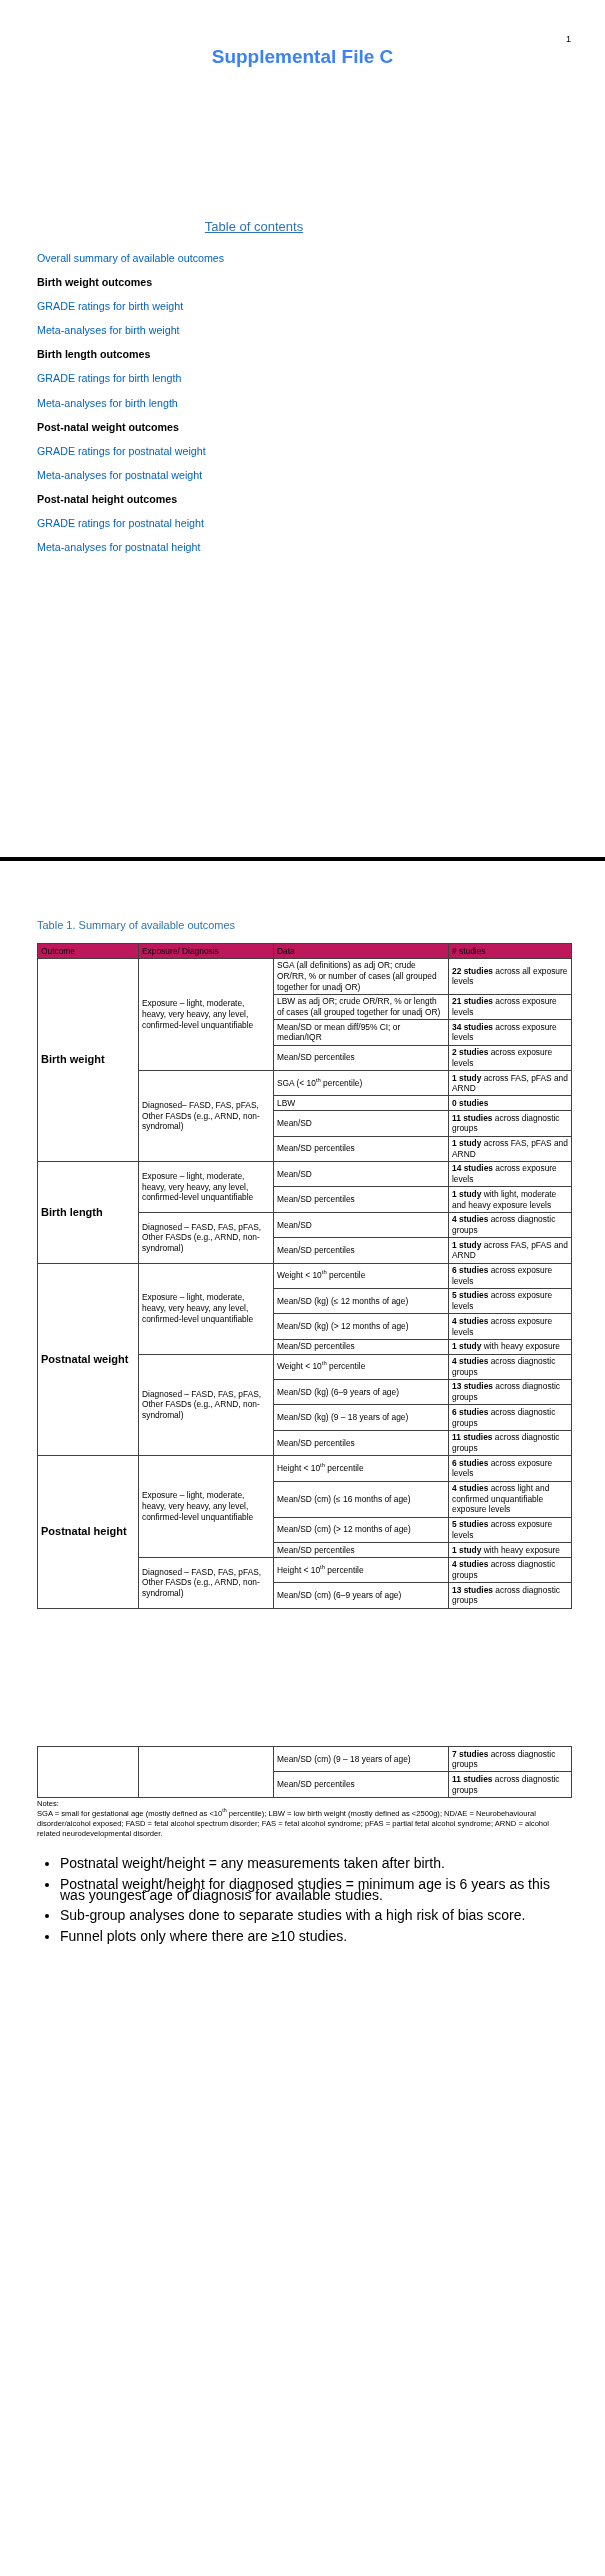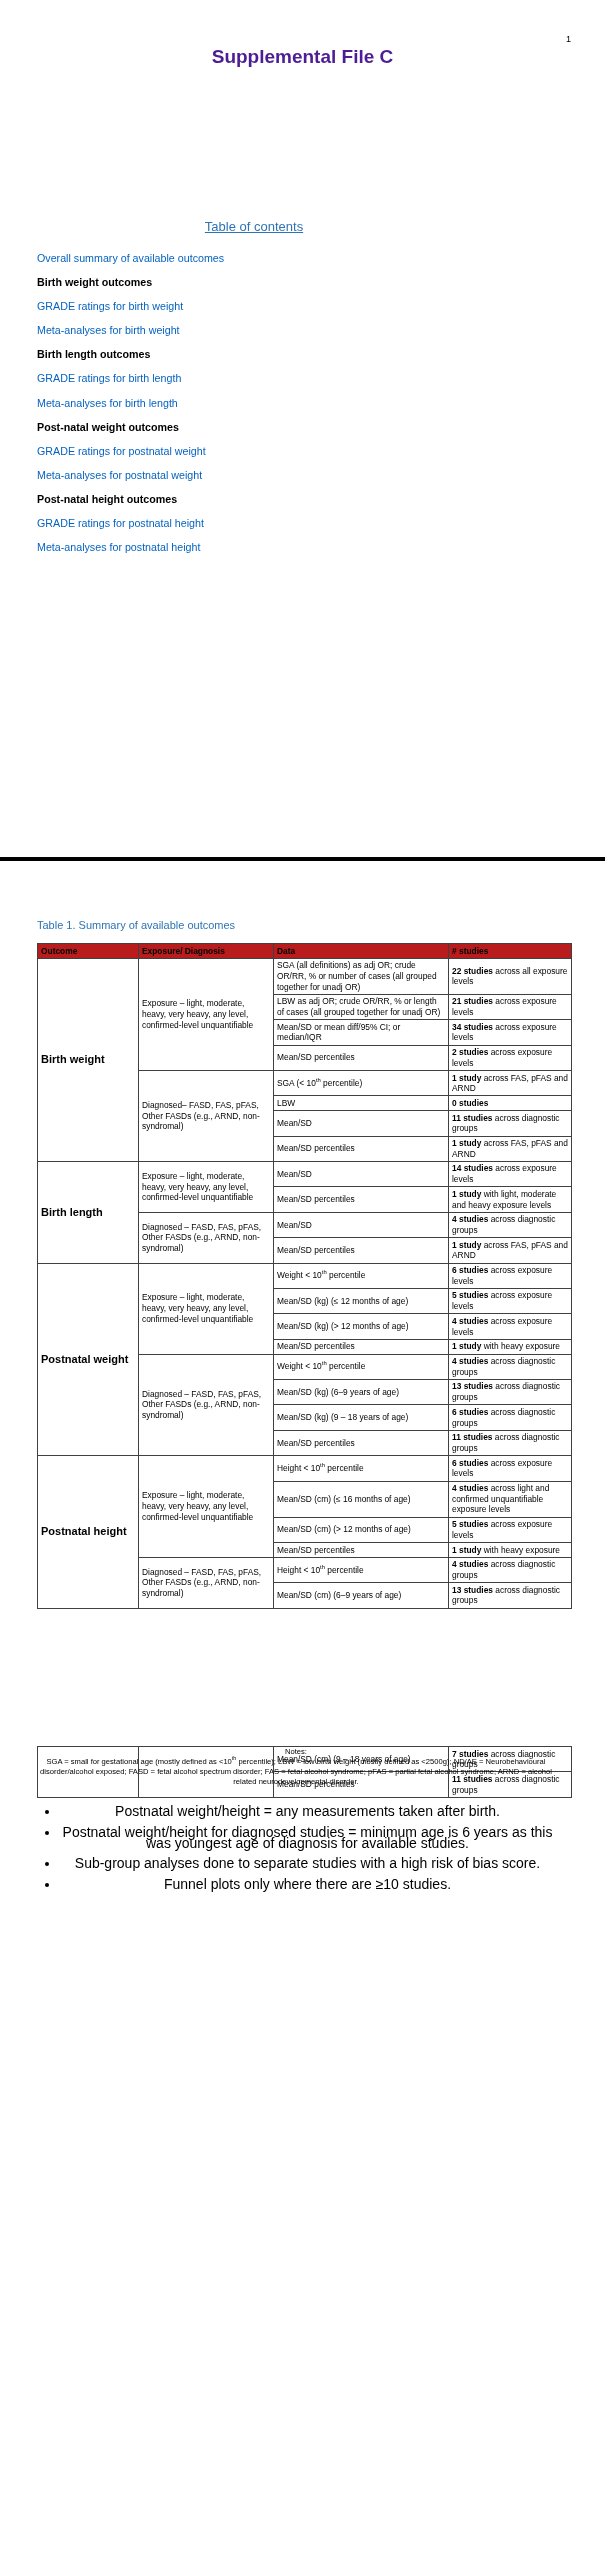--- a/index.html
+++ b/index.html
@@ -2,21 +2,21 @@
 <html style="font-size:12.2px"><head>
 <meta charset="utf-8">
 <style>
   html,body{margin:0;padding:0;background:#fff;}
   body{font-family:"Liberation Sans",sans-serif;color:#000;}
   .page{position:relative;width:605px;height:2576px;background:#fff;overflow:hidden;}
 
   .pageno{position:absolute;top:34px;right:34px;font-size:9.1px;}
 
   .title1{position:absolute;top:46px;left:0;width:605px;text-align:center;
-          font-size:19px;font-weight:bold;color:#4c1d95;}
+          font-size:19px;font-weight:bold;color:#3b82f6;}
   .title2{position:absolute;top:114px;left:59px;width:488px;text-align:center;
           font-size:21.3px;line-height:32px;font-weight:bold;color:#1f3864;}
 
   .toc-heading{position:absolute;top:219px;left:0;width:508px;text-align:center;
           font-size:13px;color:#2e74b5;text-decoration:underline;}
 
   .toc{position:absolute;top:253px;left:37px;}
   .toc a,.toc div{display:block;font-size:10.7px;line-height:11.4px;margin:0 0 12.7px 0;}
   .toc-link{color:#0563c1;cursor:pointer;}
   .toc-head{font-weight:bold;color:#000;}
@@ -24,27 +24,27 @@
   .page-divider{position:absolute;top:857px;left:0;width:605px;height:3.8px;background:#000;}
 
   .caption{position:absolute;top:919px;left:37px;font-size:11px;color:#2e74b5;}
 
   table.summary{border-collapse:collapse;table-layout:fixed;background:#fff;}
   table.summary{border:1.1px solid #222;}
   .main-table{position:absolute;top:943px;left:37px;width:533px;}
   .cont-table{position:absolute;top:1746px;left:37px;width:533px;}
   .summary th,.summary td{border:0.8px solid #404040;padding:1.5px 3px;font-size:8.4px;
       line-height:10.7px;vertical-align:middle;text-align:left;word-wrap:break-word;}
-  .summary th{background:#b91c1c;font-weight:bold;}
+  .summary th{background:#be185d;font-weight:normal;}
   .summary tr.group-start td{border-top:1.4px solid #222;}
   td.outcome-cell{font-weight:bold;font-size:11px;line-height:13px;}
   .studies-count{font-weight:bold;}
   sup{font-size:70%;line-height:0;}
 
-  .notes{position:absolute;top:1747px;left:37px;width:518px;text-align:center;}
+  .notes{position:absolute;top:1799px;left:37px;width:518px;}
   .notes-label{font-size:7.6px;line-height:10px;}
   .abbrev{font-size:7.6px;line-height:10px;}
   .bullets{margin:19px 0 0 0;padding-left:23px;font-size:14px;}
   .bullets li{margin-bottom:9.1px;line-height:11.4px;}
 </style>
 </head>
 <body>
 
 <div class="page">
 

